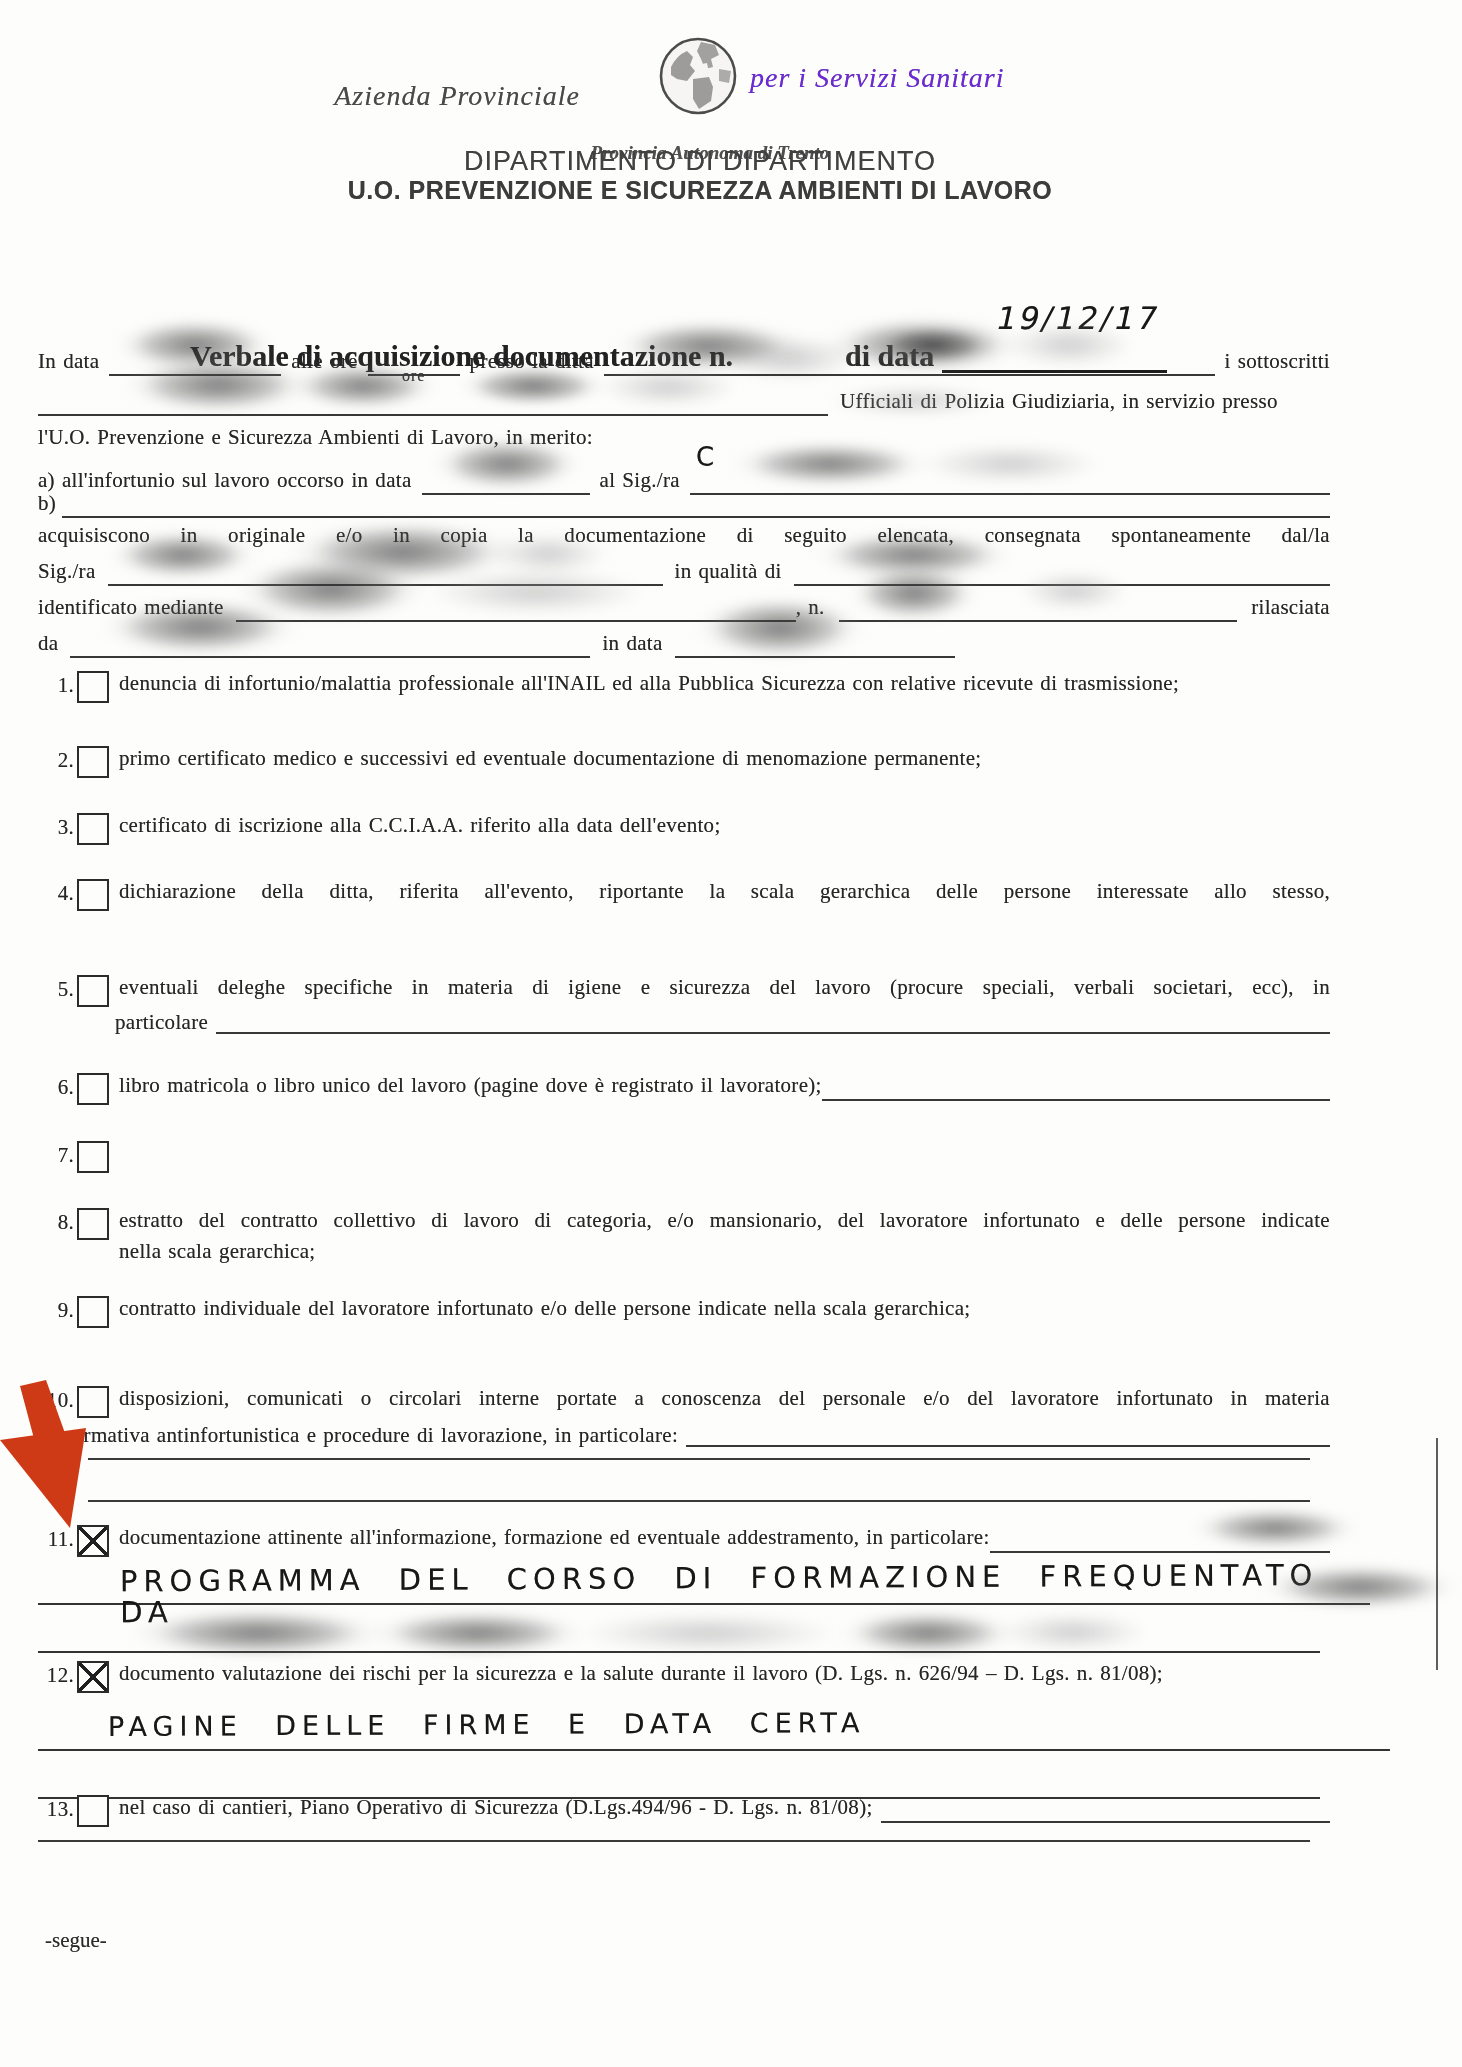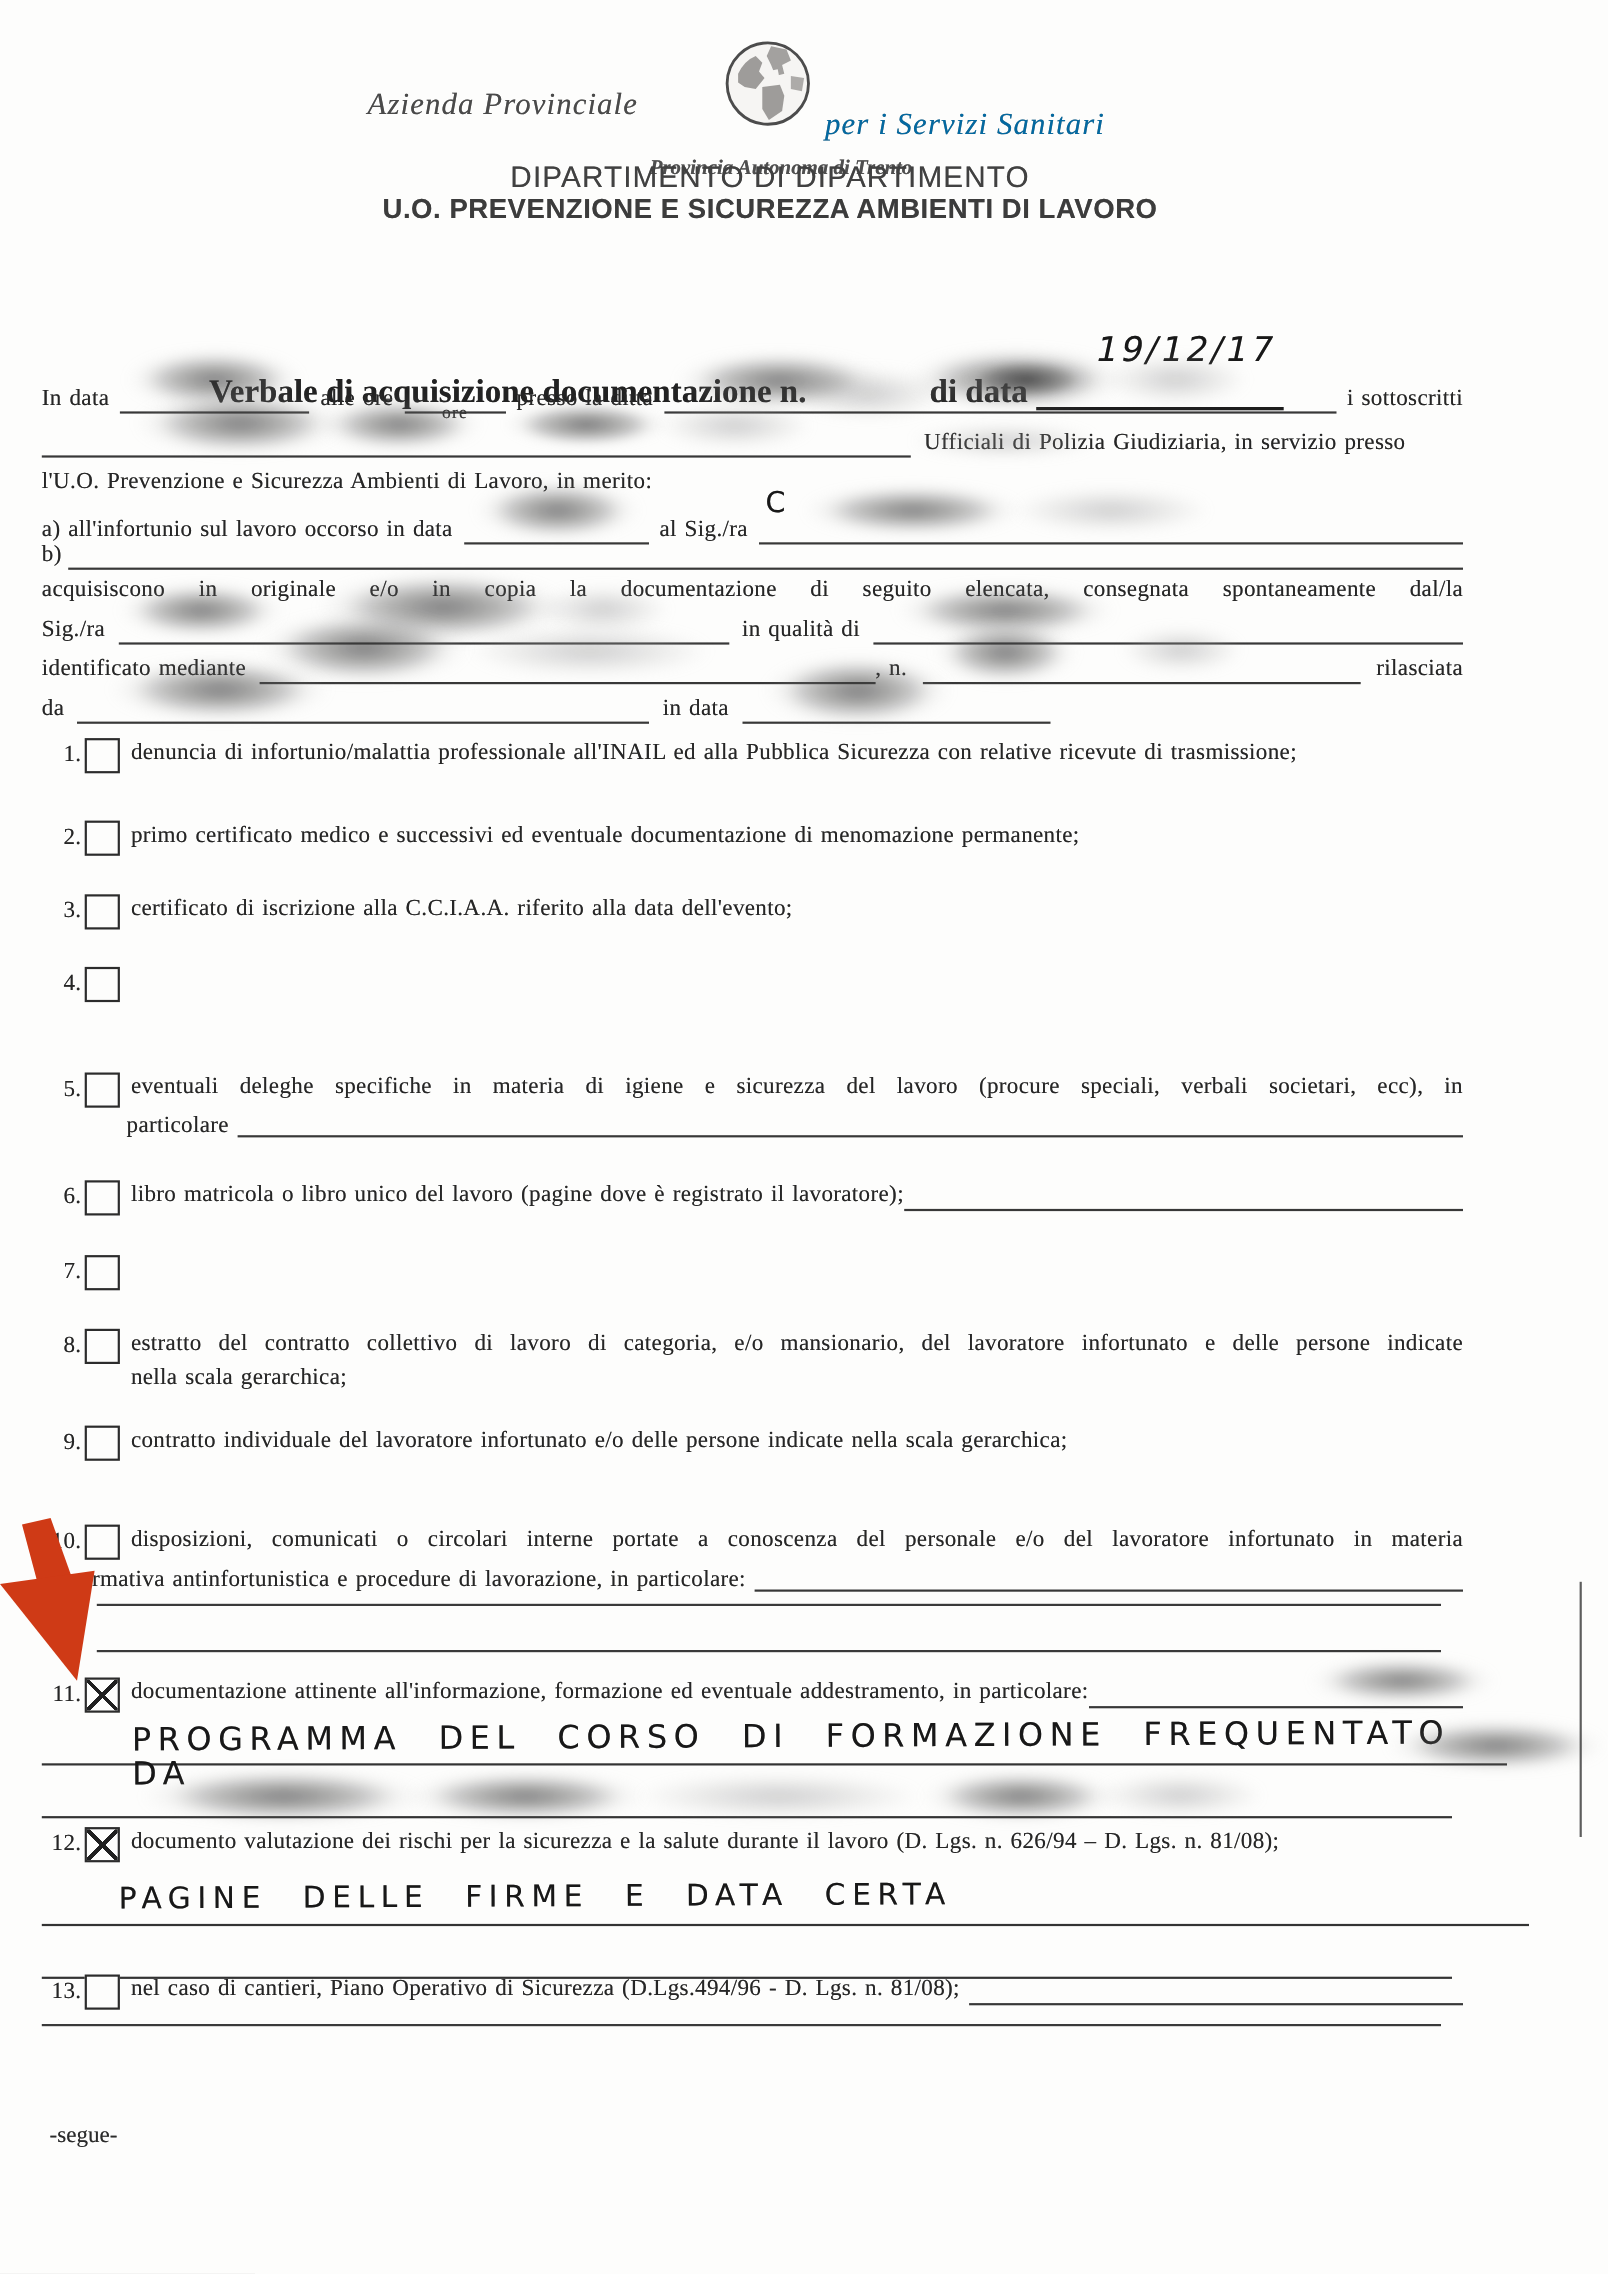--- a/index.html
+++ b/index.html
@@ -4,21 +4,21 @@
 <style>
   html,body{margin:0;padding:0;background:#e8e8e8;}
   .page{position:relative;width:1462px;height:2067px;background:#fdfdfc;overflow:hidden;
         font-family:"Liberation Serif",serif;color:#262626;}
   .scan-text{text-shadow:0 0 .5px rgba(45,45,45,.55);}
 
   
   .hdr{position:absolute;left:0;top:0;width:1400px;text-align:center;}
   .hdr-row{position:absolute;left:0;top:30px;width:1400px;height:90px;}
   .org-left{position:absolute;right:820px;top:50px;font-style:italic;font-size:28px;color:#4a4a4a;letter-spacing:1px;}
-  .org-right{position:absolute;left:750px;top:68px;font-style:italic;font-size:28px;color:#0369a1;letter-spacing:1px;}
+  .org-right{position:absolute;left:750px;top:32px;font-style:italic;font-size:28px;color:#6d28d9;letter-spacing:1px;}
   .globe{position:absolute;left:657px;top:5px;}
   .org-sub{position:absolute;left:400px;top:112px;width:620px;text-align:center;
            font-style:italic;font-weight:bold;font-size:19px;color:#4f4f4f;}
   .dept{position:absolute;left:0;top:146px;width:1400px;text-align:center;
         font-family:"Liberation Sans",sans-serif;font-size:27px;color:#414141;letter-spacing:1px;}
   .unit{position:absolute;left:0;top:176px;width:1400px;text-align:center;
         font-family:"Liberation Sans",sans-serif;font-weight:bold;font-size:25px;color:#3c3c3c;letter-spacing:.5px;}
 
   
   .title{position:absolute;left:190px;top:266px;font-size:30px;font-weight:bold;color:#222;
@@ -212,20 +212,21 @@
       <span class="cb"></span>
       <span class="itext">certificato di iscrizione alla C.C.I.A.A. riferito alla data dell'evento;</span>
     </div>
   </div>
 
   <div class="item scan-text" style="top:876px;">
     <div class="irow">
       <span class="inum">4.</span>
       <span class="cb"></span>
       <span class="itext">
+        <span style="display:block;text-align:justify;text-align-last:justify;">dichiarazione della ditta, riferita all'evento, riportante la scala gerarchica delle persone interessate allo stesso,</span>
       </span>
     </div>
   </div>
 
   <div class="item scan-text" style="top:972px;">
     <div class="irow">
       <span class="inum">5.</span>
       <span class="cb"></span>
       <span class="itext" style="text-align:justify;text-align-last:justify;">eventuali deleghe specifiche in materia di igiene e sicurezza del lavoro (procure speciali, verbali societari, ecc), in</span>
     </div>

